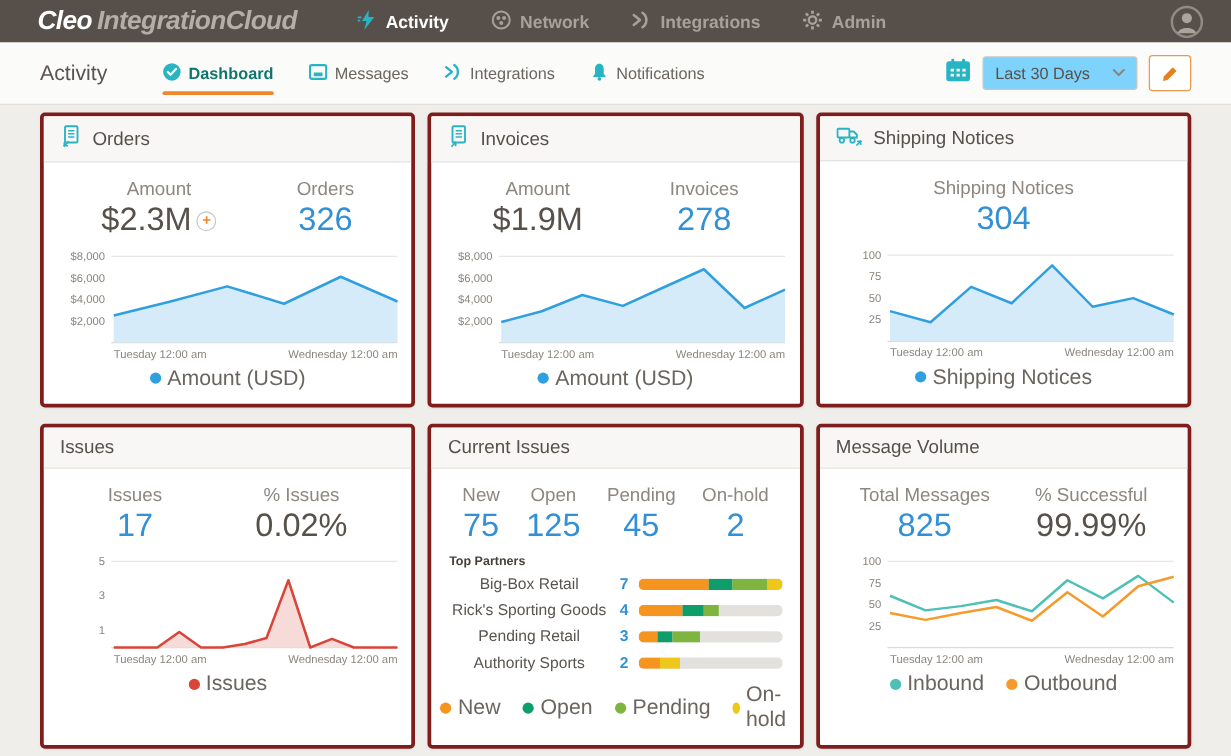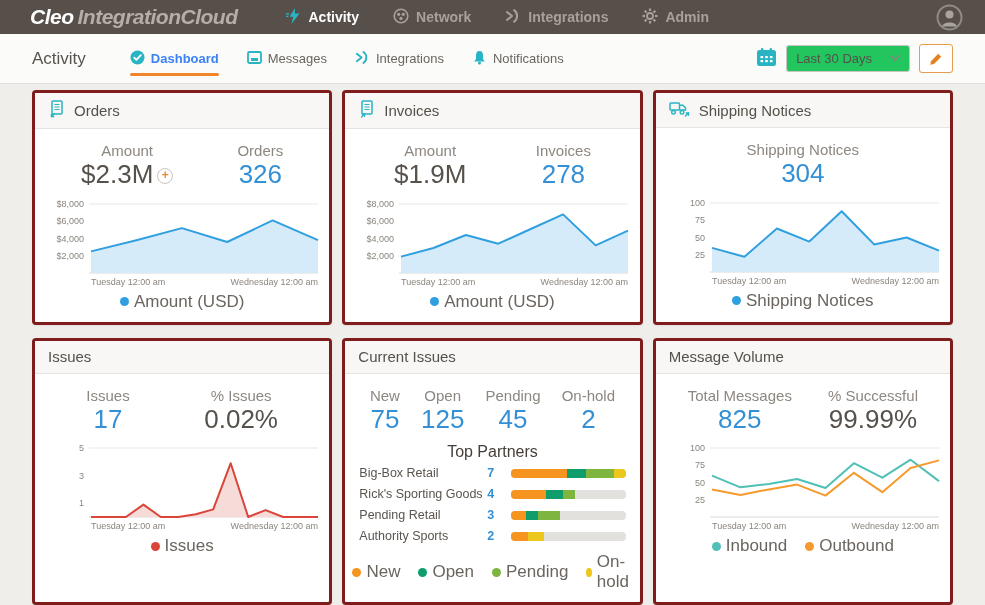--- a/index.html
+++ b/index.html
@@ -15,47 +15,47 @@
   .brand-rest { color:#b5aea7; font-weight:700; }
   .topnav-items { display:flex; align-items:center; gap:34px; margin-left:48px; }
   .topnav-item { display:flex; align-items:center; gap:7px; font-size:14px; color:#a8a19a; cursor:pointer;font-weight:bold; }
   .topnav-item.active { color:#ffffff; font-weight:700; }
   .avatar { margin-left:auto; width:27px; height:27px; cursor:pointer; }
   
   .subnav { height:50px; background:#fbfbfa; display:flex; align-items:center; padding:0 32px; border-bottom:1px solid #e3e1dd; }
   .subnav-title { font-size:17px; color:#5a544e; }
   .tabs { display:flex; align-items:center; gap:28px; margin-left:44px; }
   .tab { display:flex; align-items:center; gap:6px; font-size:13px; color:#6b655f; cursor:pointer; position:relative; padding:6px 0; }
-  .tab.active { font-weight:700; color:#3b82f6;align-items:center; }
+  .tab.active { font-weight:700; color:#0f766e;align-items:center; }
   .tab.active::after { content:""; position:absolute; left:0; right:0; bottom:-2px; height:3px; background:#f1862b; border-radius:2px; }
   .subnav-right { margin-left:auto; display:flex; align-items:center; gap:9px; }
-  .select { display:flex; align-items:center; gap:18px; background:#22c55e; border:1px solid #c9c6c1; border-radius:3px; padding:5px 9px; font-size:13px; color:#57514b; min-width:112px; cursor:pointer; }
+  .select { display:flex; align-items:center; gap:18px; background:#7dd3fc; border:1px solid #c9c6c1; border-radius:3px; padding:5px 9px; font-size:13px; color:#57514b; min-width:112px; cursor:pointer; }
   .select svg { margin-left:auto; }
   .edit-btn { width:34px; height:29px; background:#fff; border:1.5px solid #e89a4e; border-radius:3px; display:flex; align-items:center; justify-content:center; cursor:pointer; }
   
   .grid { padding:6px 32px 0 32px; display:grid; grid-template-columns:repeat(3,1fr); gap:13px 10px; }
   .card { background:#fff; border:3px solid #7f1d1d; border-radius:4px; box-shadow:0 1px 2px rgba(0,0,0,.06); overflow:hidden; }
   .card-header { background:#f8f7f5; border-bottom:1px solid #e6e4e0; padding:7px 13px; font-size:15px; color:#55504a; display:flex; align-items:center; gap:9px; min-height:33px; }
   .card-body { padding:6px 10px 5px 10px; }
   .stats { display:flex; justify-content:space-around; padding:7px 4px 8px 4px; }
   .stat { text-align:center; }
   .stat-label { font-size:15px; color:#8d8780; margin-bottom:1px; }
   .stat-value { font-size:26px; line-height:1.1; }
   .stat-value.blue { color:#3390d5; }
   .stat-value.dark { color:#57514b; }
   .plus-badge { display:inline-flex; align-items:center; justify-content:center; width:16px; height:16px; border:1px solid #c9c6c1; border-radius:50%; color:#f1862b; font-size:12px; font-weight:700; vertical-align:4px; margin-left:4px; cursor:pointer; }
   .chart { height:92px; }
   .tick { font-size:9px; fill:#8b857e; font-family:"Liberation Sans",sans-serif; }
   .legend { display:flex; justify-content:center; gap:18px; padding:3px 0 5px 0; }
   .legend-item { display:flex; align-items:center; gap:5px; font-size:17px; color:#6b655f; cursor:pointer; }
   .dot { width:9px; height:9px; border-radius:50%; display:inline-block; }
   
-  .tp-label { font-size:16px; font-weight:400; color:#474039; padding:2px 4px 4px 4px;text-align:center; }
+  .tp-label { font-size:10px; font-weight:700; color:#474039; padding:2px 4px 4px 4px; }
   .partners { display:flex; flex-direction:column; gap:5px; padding:0 4px; }
-  .partner-row { display:flex; align-items:center; height:16px; }
+  .partner-row { display:flex; align-items:center; height:16px;text-align:center; }
   .partner-name { flex:0 0 128px; font-size:12.5px; color:#5a544e; }
   .partner-count { flex:0 0 24px; font-size:12.5px; font-weight:700; color:#3390d5; }
   .partner-bar { flex:1; height:9px; background:#e3e1de; border-radius:4px; overflow:hidden; display:flex; }
   .partner-seg { height:100%; }
   .ci-legend { padding-top:8px; }
 </style>
 </head>
 <body>
 
 <header class="topnav">

